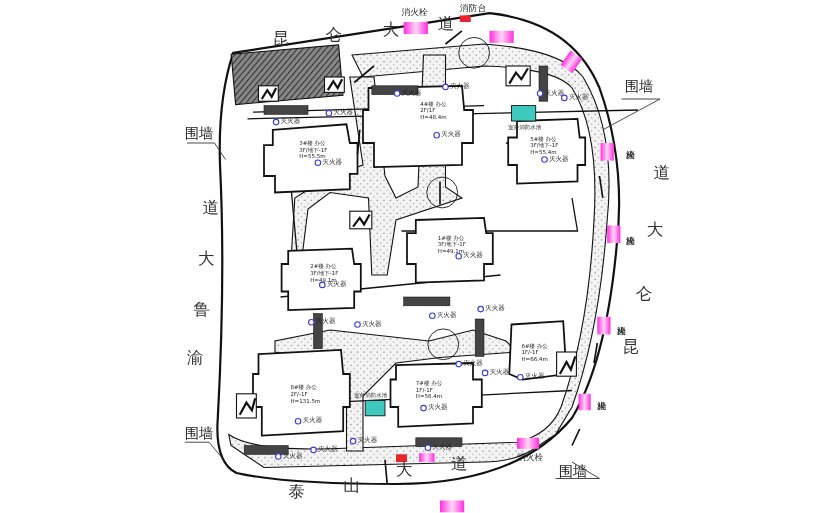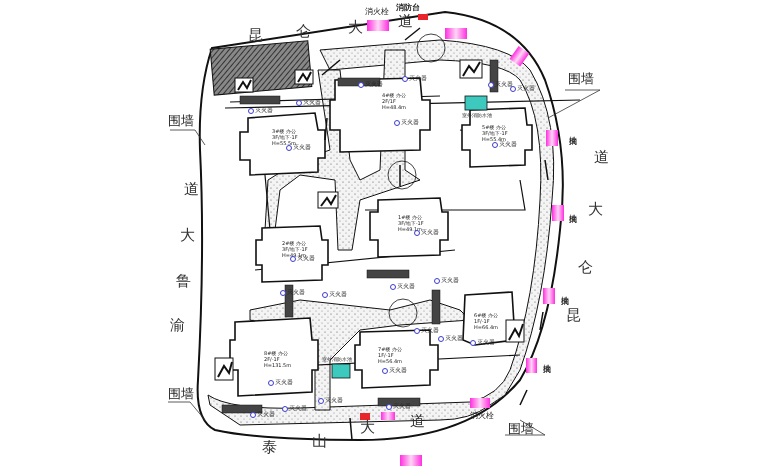--- a/index.html
+++ b/index.html
@@ -160,21 +160,21 @@
 <span class="road-char" style="left:312px;top:432px;">山</span>
 <span class="road-char" style="left:360px;top:418px;">大</span>
 <span class="road-char" style="left:410px;top:412px;">道</span>
 
 <span class="wall-lbl" style="left:168px;top:112px;">围墙</span>
 <span class="wall-lbl" style="left:168px;top:385px;">围墙</span>
 <span class="wall-lbl" style="left:568px;top:70px;">围墙</span>
 <span class="wall-lbl" style="left:508px;top:420px;">围墙</span>
 
 <span class="hyd-lbl" style="left:365px;top:6px;">消火栓</span>
-<span class="hyd-lbl" style="left:396px;top:2px;font-weight:bold;">消防台</span>
+<span class="hyd-lbl" style="left:418px;top:2px;">消防台</span>
 <span class="hyd-lbl" style="left:470px;top:410px;">消火栓</span>
 <span class="hyd-lbl" style="left:566px;top:130px;writing-mode:vertical-rl;">消火栓</span>
 <span class="hyd-lbl" style="left:566px;top:208px;writing-mode:vertical-rl;">消火栓</span>
 <span class="hyd-lbl" style="left:558px;top:290px;writing-mode:vertical-rl;">消火栓</span>
 <span class="hyd-lbl" style="left:540px;top:358px;writing-mode:vertical-rl;">消火栓</span>
 
 <span class="tiny" style="left:462px;top:112px;">室外消防水池</span>
 <span class="tiny" style="left:322px;top:356px;">室外消防水池</span>
 
 <div class="bldg-txt" style="left:272px;top:128px;">

